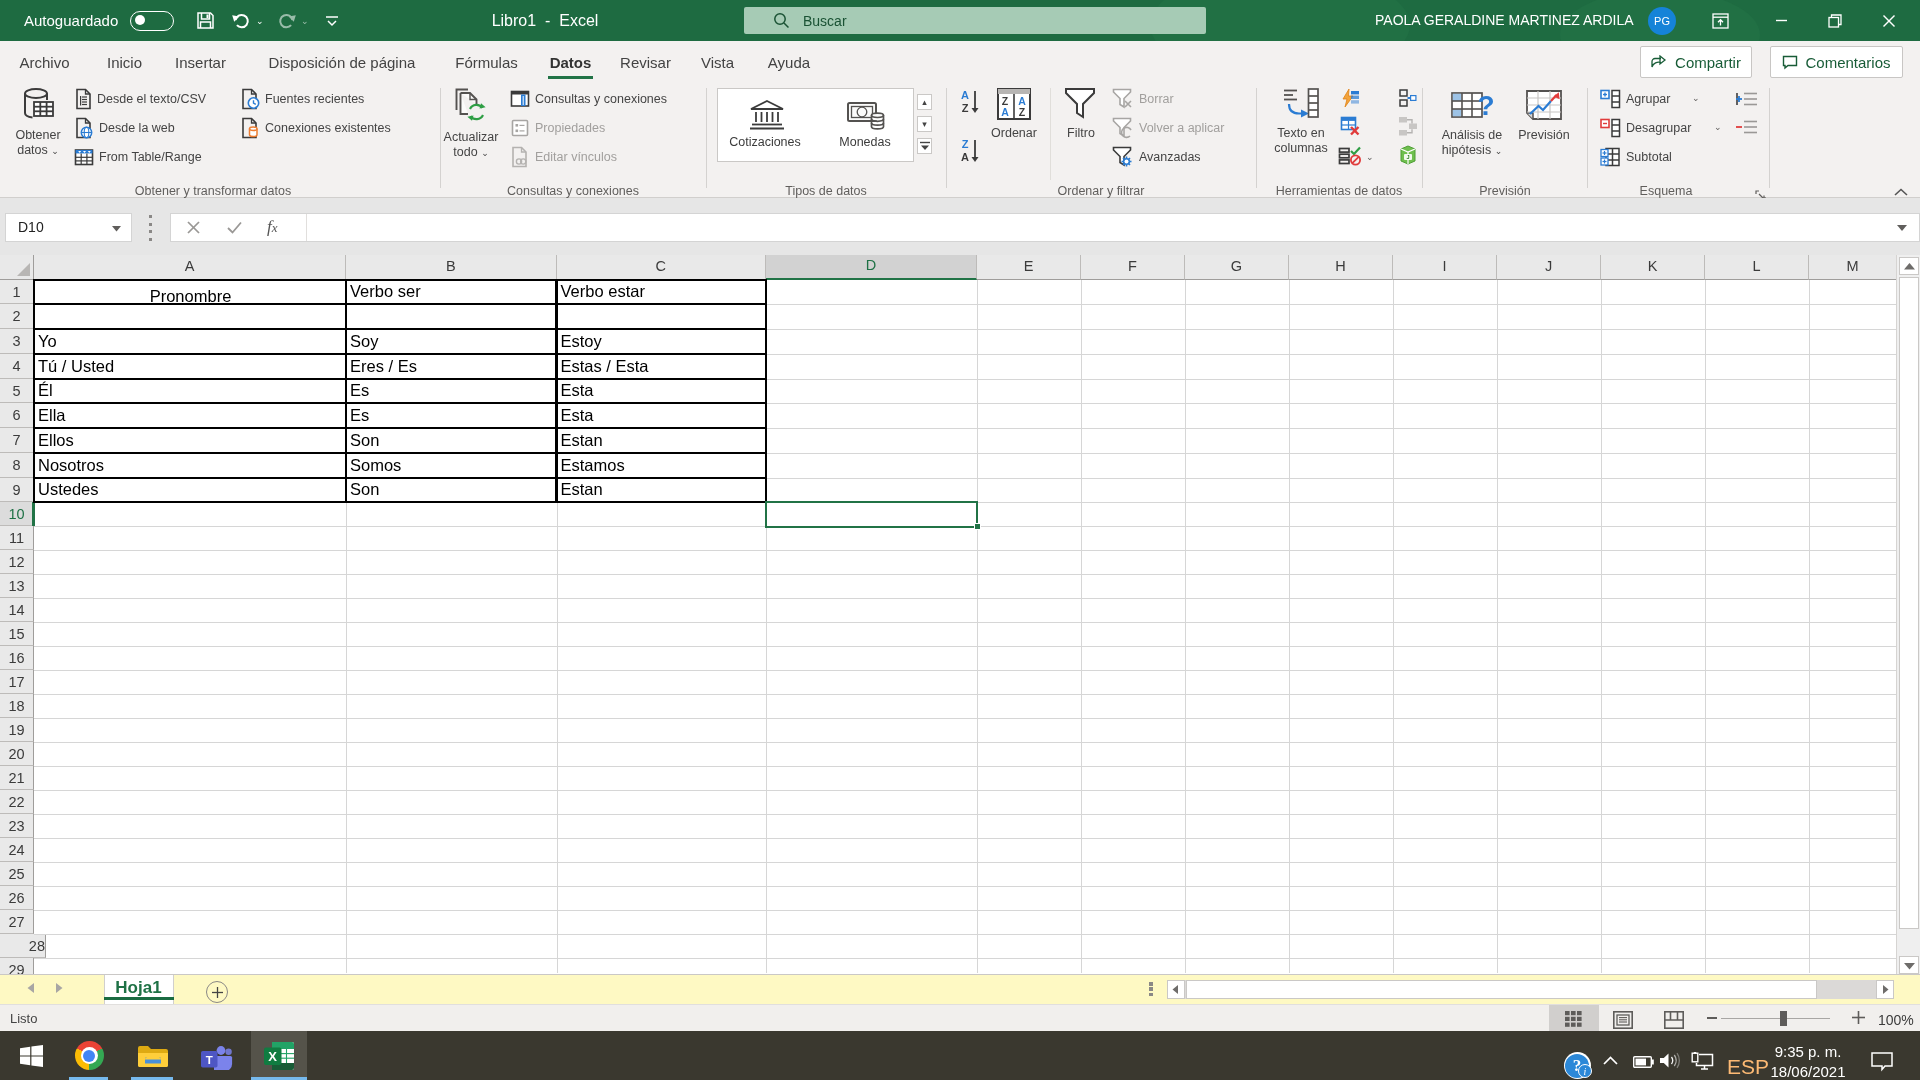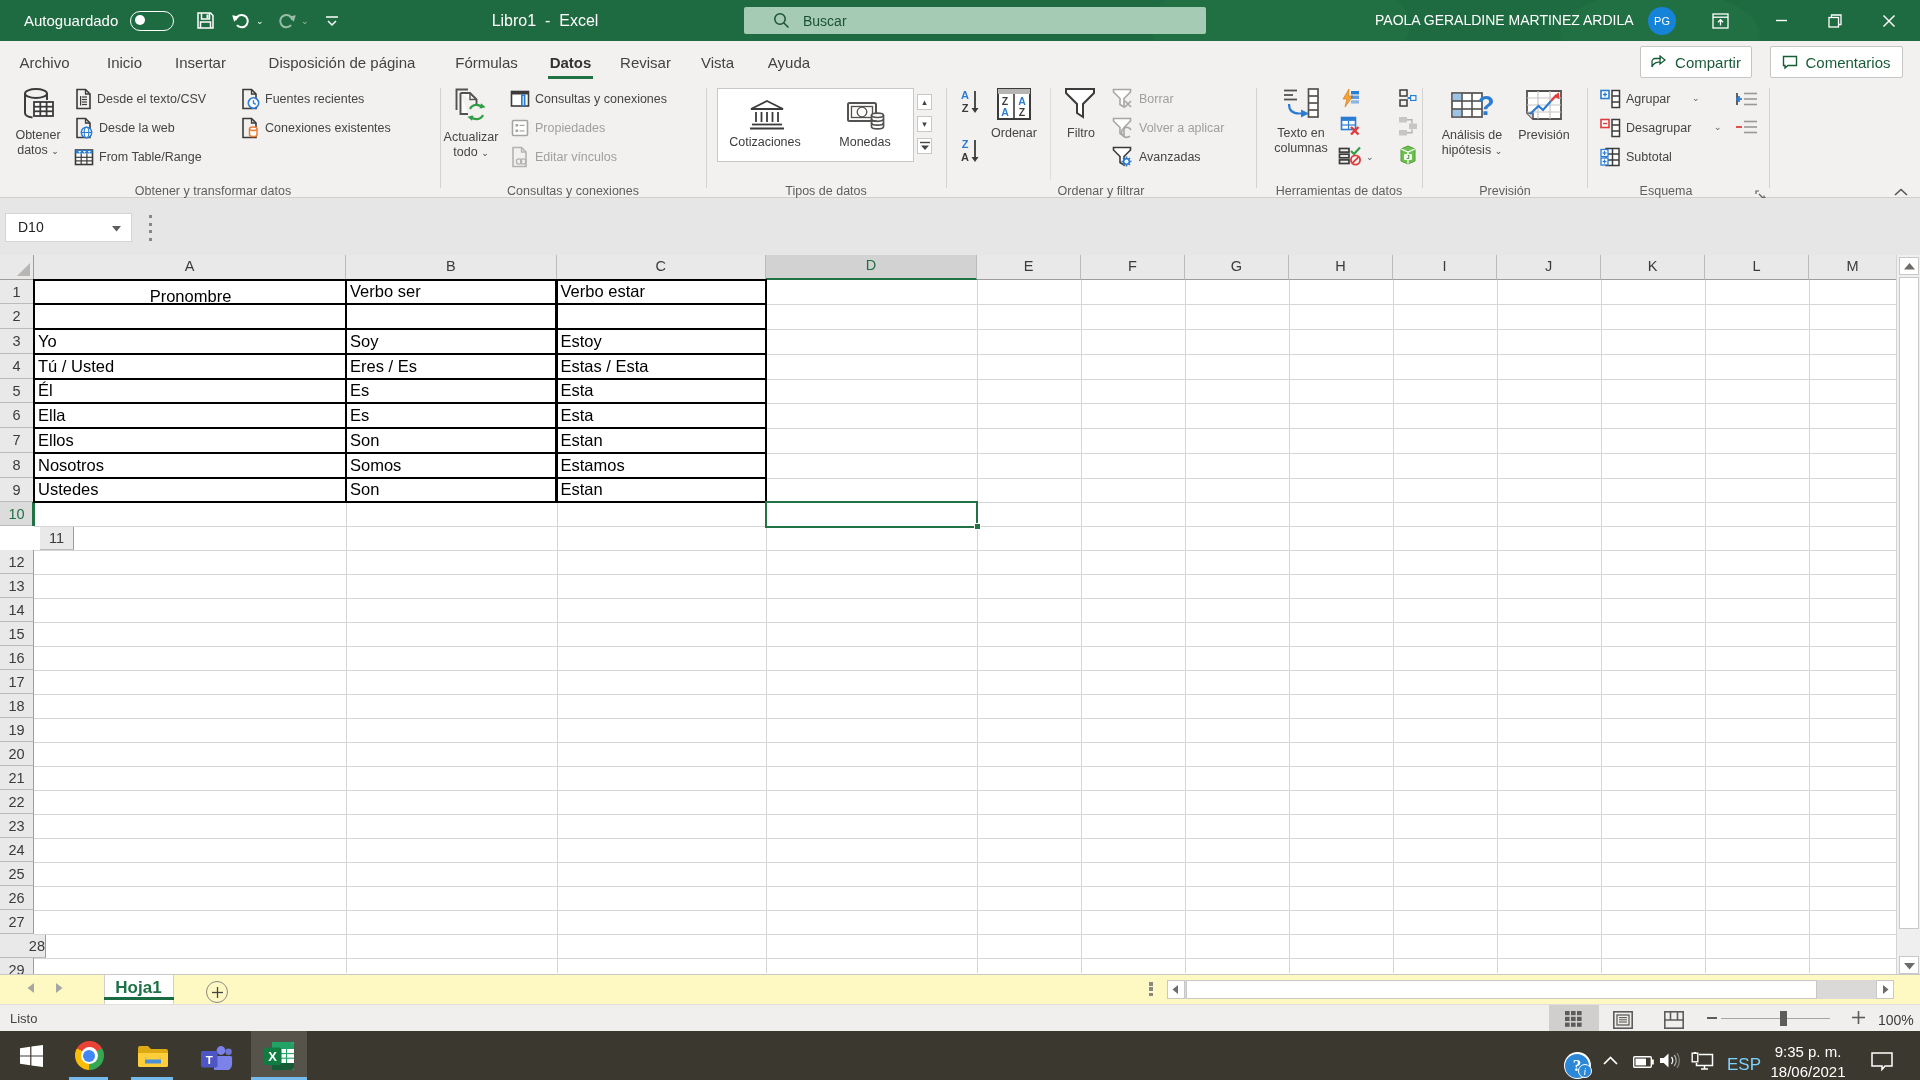--- a/index.html
+++ b/index.html
@@ -572,20 +572,36 @@
 
 <div id="fbar">
   <div id="namebox">D10<svg width="9" height="6" style="position:absolute;right:10px;top:12px;">
         <polygon points="0,0 9,0 4.5,5.5" fill="#605e5c"></polygon>
       </svg></div>
   <div style="position:absolute;left:149px;top:17px;width:4px;height:26px;display:flex;flex-direction:column;justify-content:space-between;">
     <span style="width:3px;height:3px;background:#8a8886;"></span>
       <span style="width:3px;height:3px;background:#8a8886;"></span>
       <span style="width:3px;height:3px;background:#8a8886;"></span>
       <span style="width:3px;height:3px;background:#8a8886;"></span>
+  </div>
+  <div id="fxarea">
+    <svg width="13" height="13" style="position:absolute;left:16px;top:7px;">
+        <g stroke="#9a9896" stroke-width="1.7">
+          <line x1="1" y1="1" x2="12" y2="12"></line>
+          <line x1="12" y1="1" x2="1" y2="12"></line>
+        </g>
+      </svg>
+    <svg width="15" height="13" style="position:absolute;left:56px;top:7px;">
+        <path d="M1 7 L5.5 11.5 L14 1.5" fill="none" stroke="#9a9896" stroke-width="1.8"></path>
+      </svg>
+    <span style="position:absolute;left:96px;top:3px;font-family:'Liberation Serif',serif;font-style:italic;font-size:17px;color:#555;"><i>f</i><span style="font-size:13px;">x</span></span>
+    <div style="position:absolute;left:135px;top:0;width:1px;height:27px;background:#e1dfdd;"></div>
+    <svg width="10" height="7" style="position:absolute;right:12px;top:11px;">
+        <polygon points="0,0 10,0 5,6" fill="#605e5c"></polygon>
+      </svg>
   </div>
 </div>
 
 <div id="grid">
 <div class="corner" style="left:0;top:0;width:34px;height:24.5px;"></div>
 <div class="colhdr" style="left:34px;top:0;width:312px;">A</div>
 <div class="colhdr" style="left:346px;top:0;width:210.5px;">B</div>
 <div class="colhdr" style="left:556.5px;top:0;width:209.5px;">C</div>
 <div class="colhdr colsel" style="left:766px;top:0;width:211px;">D</div>
 <div class="colhdr" style="left:977px;top:0;width:104px;">E</div>
@@ -600,21 +616,21 @@
 <div class="rowhdr" style="left:0;top:24.600000000000023px;width:34px;height:24.75px;line-height:24.75px;">1</div>
 <div class="rowhdr" style="left:0;top:49.35000000000002px;width:34px;height:24.75px;line-height:24.75px;">2</div>
 <div class="rowhdr" style="left:0;top:74.10000000000002px;width:34px;height:24.75px;line-height:24.75px;">3</div>
 <div class="rowhdr" style="left:0;top:98.85000000000002px;width:34px;height:24.75px;line-height:24.75px;">4</div>
 <div class="rowhdr" style="left:0;top:123.60000000000002px;width:34px;height:24.75px;line-height:24.75px;">5</div>
 <div class="rowhdr" style="left:0;top:148.35000000000002px;width:34px;height:24.75px;line-height:24.75px;">6</div>
 <div class="rowhdr" style="left:0;top:173.10000000000002px;width:34px;height:24.75px;line-height:24.75px;">7</div>
 <div class="rowhdr" style="left:0;top:197.85000000000002px;width:34px;height:24.75px;line-height:24.75px;">8</div>
 <div class="rowhdr" style="left:0;top:222.60000000000002px;width:34px;height:24.75px;line-height:24.75px;">9</div>
 <div class="rowhdr rowsel" style="left:0;top:247.35000000000002px;width:34px;height:24.0px;line-height:24.0px;">10</div>
-<div class="rowhdr" style="left:0;top:271.35px;width:34px;height:24.0px;line-height:24.0px;margin-left:40px;">11</div>
+<div class="rowhdr" style="left:0;top:271.35px;width:34px;height:24.0px;line-height:24.0px;">11</div>
 <div class="rowhdr" style="left:0;top:295.35px;width:34px;height:24.0px;line-height:24.0px;">12</div>
 <div class="rowhdr" style="left:0;top:319.35px;width:34px;height:24.0px;line-height:24.0px;">13</div>
 <div class="rowhdr" style="left:0;top:343.35px;width:34px;height:24.0px;line-height:24.0px;">14</div>
 <div class="rowhdr" style="left:0;top:367.35px;width:34px;height:24.0px;line-height:24.0px;">15</div>
 <div class="rowhdr" style="left:0;top:391.35px;width:34px;height:24.0px;line-height:24.0px;">16</div>
 <div class="rowhdr" style="left:0;top:415.35px;width:34px;height:24.0px;line-height:24.0px;">17</div>
 <div class="rowhdr" style="left:0;top:439.35px;width:34px;height:24.0px;line-height:24.0px;">18</div>
 <div class="rowhdr" style="left:0;top:463.35px;width:34px;height:24.0px;line-height:24.0px;">19</div>
 <div class="rowhdr" style="left:0;top:487.35px;width:34px;height:24.0px;line-height:24.0px;">20</div>
 <div class="rowhdr" style="left:0;top:511.35px;width:34px;height:24.0px;line-height:24.0px;">21</div>
@@ -876,18 +892,18 @@
   <svg width="23" height="18" style="position:absolute;left:1691px;top:21px;">
       <g fill="none" stroke="#fff" stroke-width="1.5">
         <rect x="5.5" y="2.5" width="16" height="11"></rect>
         <line x1="10" y1="17" x2="17" y2="17"></line>
         <line x1="13.5" y1="13.5" x2="13.5" y2="17"></line>
       </g>
       <rect x="0" y="0" width="8" height="11" fill="#3a382f"></rect>
       <rect x="1.2" y="1.2" width="5.6" height="8.6" fill="none" stroke="#fff" stroke-width="1.4"></rect>
       <rect x="2.8" y="0" width="2.4" height="2" fill="#fff"></rect>
     </svg>
-  <span style="position:absolute;left:1727px;top:24px;color:#7dd3fc;font-size:17px;">ESP</span>
+  <span style="position:absolute;left:1727px;top:24px;color:#fdba74;font-size:21px;">ESP</span>
   <div style="position:absolute;left:1770px;top:11px;width:76px;text-align:center;color:#fff;font-size:15px;line-height:19.5px;">9:35 p. m.<br>18/06/2021</div>
   <svg width="22" height="20" style="position:absolute;left:1871px;top:21px;">
       <path d="M1 1 H21 V14 H14 L11 17.5 V14 H1 z" fill="none" stroke="#fff" stroke-width="1.5"></path>
     </svg>
 </div>
 
 </body></html>

